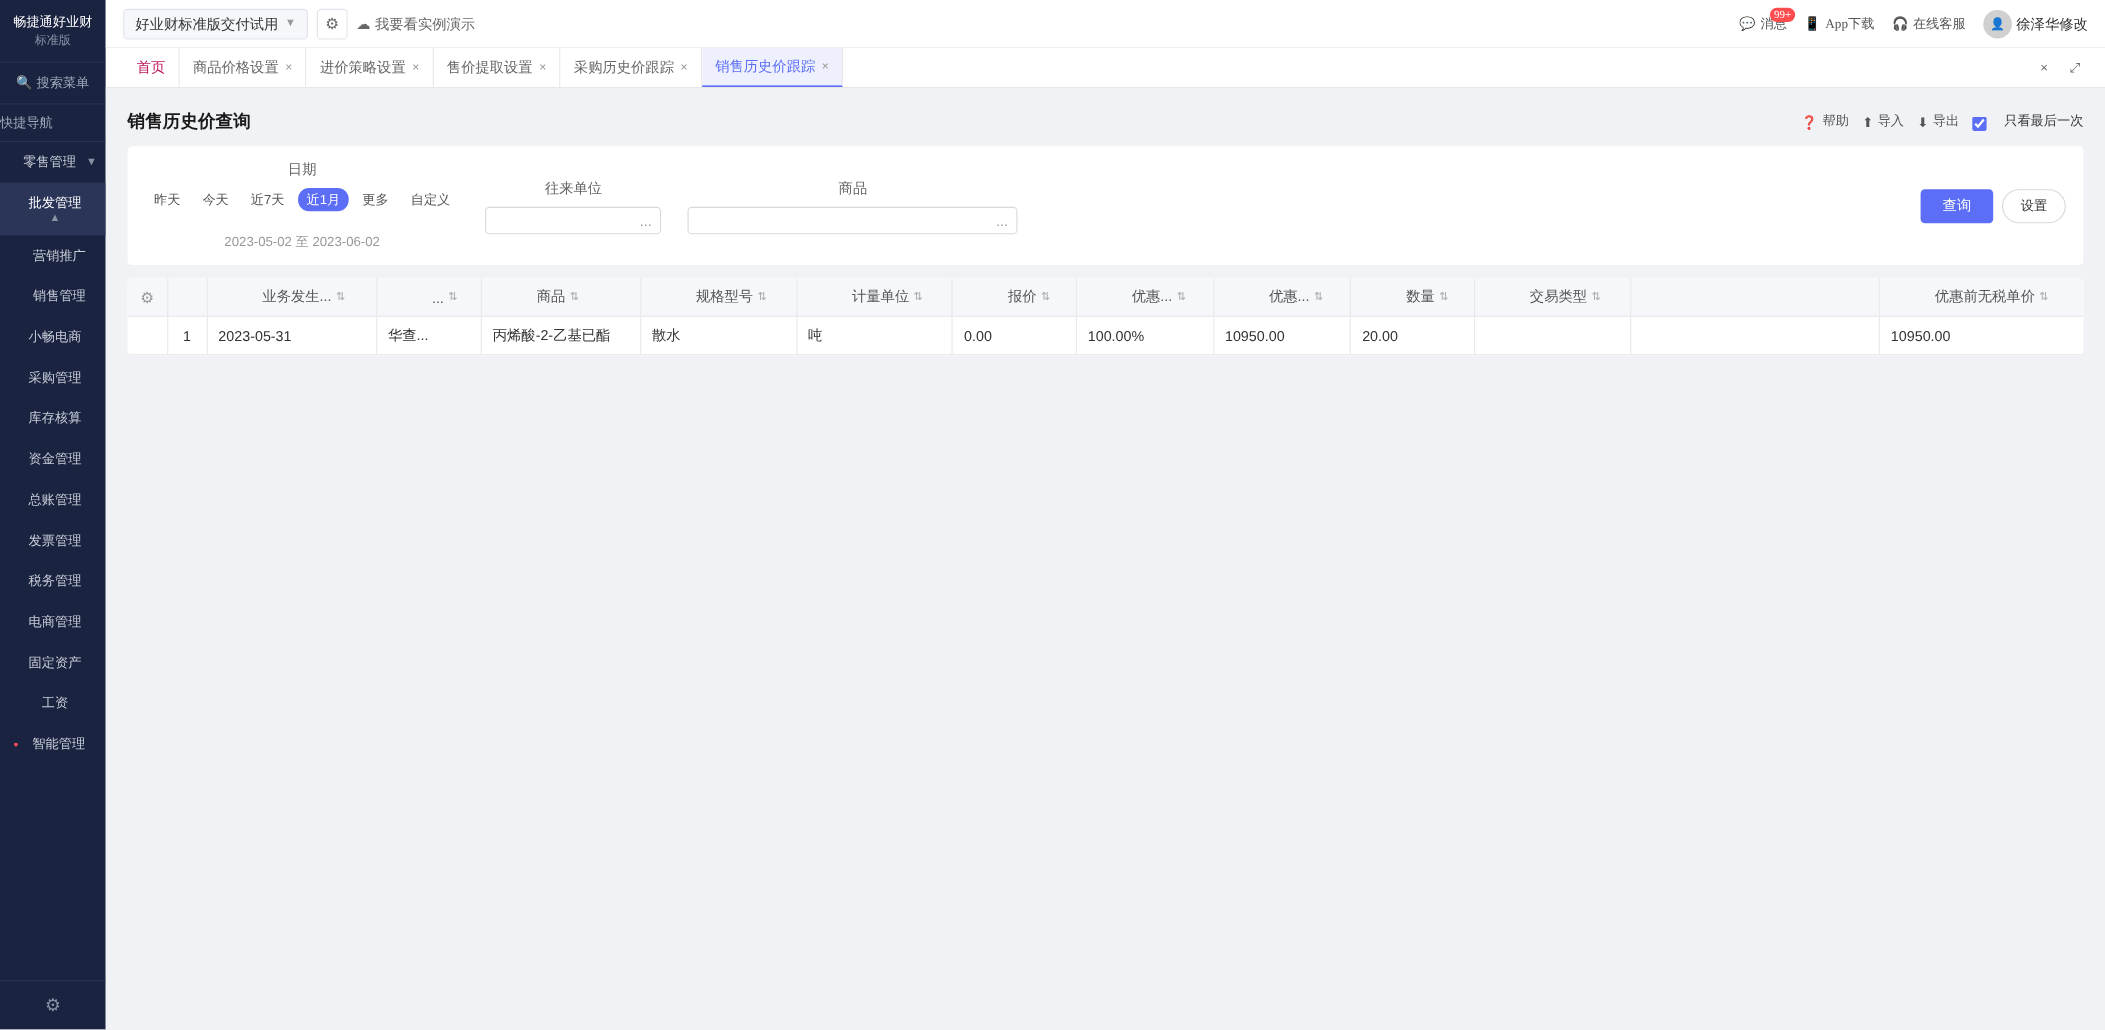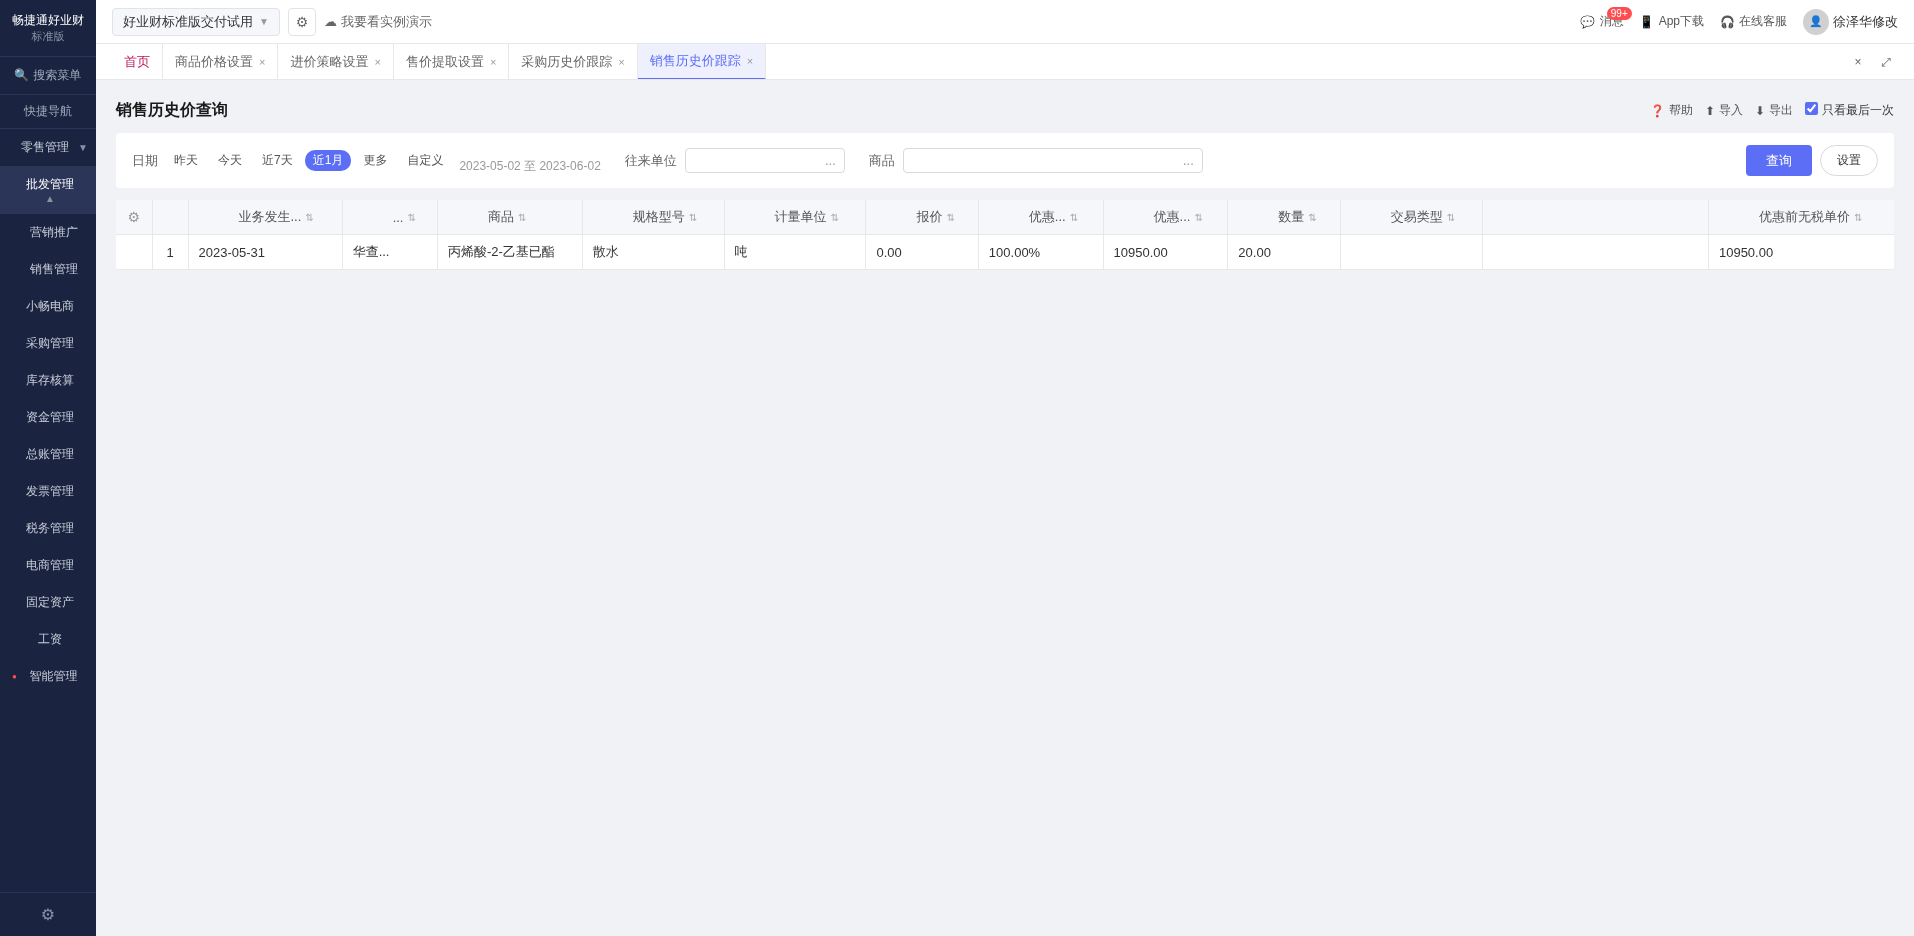--- a/index.html
+++ b/index.html
@@ -4,33 +4,33 @@
   <style>
     * { margin: 0; padding: 0; box-sizing: border-box; }
     body { font-family: 'Microsoft YaHei', Arial, sans-serif; font-size: 13px; background: #f0f2f5; color: #333; display: flex; height: 936px; overflow: hidden; }
 
     
     .sidebar { width: 96px; background: #1a2340; color: #c8cdd8; display: flex; flex-direction: column; flex-shrink: 0; height: 100%; }
     .sidebar-logo { padding: 12px 8px; border-bottom: 1px solid #2a3558; text-align: center; }
     .sidebar-logo .logo-text { color: #fff; font-size: 12px; line-height: 1.4; }
     .sidebar-logo .logo-sub { color: #8892a4; font-size: 11px; }
     .sidebar-search { padding: 10px 8px; font-size: 12px; text-align: center; color: #a0a8b8; cursor: pointer; border-bottom: 1px solid #2a3558; }
-    .sidebar-nav { padding: 8px 0; text-align: center; font-size: 12px; color: #a0a8b8; cursor: pointer; border-bottom: 1px solid #2a3558; }
+    .sidebar-nav { padding: 8px 0; font-size: 12px; color: #a0a8b8; cursor: pointer; border-bottom: 1px solid #2a3558; }
     .sidebar-item { padding: 10px 4px; text-align: center; font-size: 12px; color: #c8cdd8; cursor: pointer; display: flex; align-items: center; justify-content: space-between; padding-left: 12px; padding-right: 8px; }
     .sidebar-item.active { background: #2a3558; color: #fff; flex-direction: column; }
     .sidebar-item.has-indicator::before { content: '●'; color: #ff4d4f; font-size: 8px; margin-right: 2px; }
     .sidebar-item-label { flex: 1; text-align: center; }
     .sidebar-item .arrow { font-size: 10px; color: #8892a4; }
     .sidebar-settings { margin-top: auto; padding: 12px; text-align: center; color: #8892a4; cursor: pointer; border-top: 1px solid #2a3558; font-size: 16px; }
 
     
     .main { flex: 1; display: flex; flex-direction: column; height: 100%; overflow: hidden; }
 
     
-    .topbar { background: #fff; border-bottom: 1px solid #e8e8e8; padding: 0 16px; height: 44px; display: flex; align-items: center; justify-content: space-between; flex-shrink: 0; }
+    .topbar { background: #fff; border-bottom: 1px solid #e8e8e8; padding: 0 16px; height: 44px; display: flex; align-items: center; justify-content: space-between; flex-shrink: 0; font-family: Liberation Serif, serif; }
     .topbar-left { display: flex; align-items: center; gap: 8px; }
     .product-selector { display: flex; align-items: center; gap: 6px; background: #f5f7fa; border: 1px solid #e0e3eb; border-radius: 4px; padding: 4px 10px; cursor: pointer; font-size: 13px; color: #333; }
     .product-selector .chevron { color: #999; font-size: 10px; }
     .gear-btn { width: 28px; height: 28px; border: 1px solid #e0e3eb; border-radius: 4px; display: flex; align-items: center; justify-content: center; cursor: pointer; color: #666; font-size: 14px; }
     .demo-link { display: flex; align-items: center; gap: 4px; color: #666; font-size: 13px; cursor: pointer; }
     .topbar-right { display: flex; align-items: center; gap: 16px; }
     .topbar-icon-btn { display: flex; align-items: center; gap: 4px; cursor: pointer; color: #555; font-size: 12px; position: relative; }
     .badge { background: #ff4d4f; color: #fff; font-size: 10px; padding: 1px 4px; border-radius: 8px; position: absolute; top: -6px; right: -8px; min-width: 18px; text-align: center; }
     .user-info { display: flex; align-items: center; gap: 4px; cursor: pointer; color: #333; font-size: 13px; }
     .user-avatar { width: 26px; height: 26px; border-radius: 50%; background: #d0d0d0; display: flex; align-items: center; justify-content: center; font-size: 11px; color: #666; }
@@ -42,27 +42,27 @@
     .tab.active { color: #5b6ef5; background: #eef0fd; border-bottom: 2px solid #5b6ef5; }
     .tab .close { color: #999; font-size: 11px; margin-left: 2px; }
     .tab-home { color: #be185d; font-weight: 500; }
 
     
     .page-content { flex: 1; padding: 20px; overflow-y: auto; background: #f0f2f5; }
     .page-header { display: flex; align-items: center; justify-content: space-between; margin-bottom: 12px; }
     .page-title { font-size: 16px; font-weight: 600; color: #1a1a1a; }
     .page-actions { display: flex; align-items: center; gap: 12px; }
     .page-action-btn { display: flex; align-items: center; gap: 4px; color: #555; font-size: 12px; cursor: pointer; }
-    .checkbox-label { display: flex; align-items: flex-start; gap: 4px; font-size: 12px; color: #333; cursor: pointer; }
+    .checkbox-label { display: flex; align-items: flex-end; gap: 16px; font-size: 12px; color: #333; cursor: pointer; }
     .checkbox-label input { accent-color: #5b6ef5; }
 
     
     .filter-section { background: #fff; border-radius: 4px; padding: 12px 16px; margin-bottom: 12px; }
     .filter-row { display: flex; align-items: center; gap: 24px; flex-wrap: wrap; }
-    .filter-item { display: flex; align-items: center; gap: 8px; }
+    .filter-item { display: flex; align-items: center; gap: 8px; flex-direction: column; }
     .filter-label { color: #666; font-size: 13px; white-space: nowrap; }
     .date-options { display: flex; align-items: center; gap: 4px; }
     .date-opt { padding: 2px 8px; border-radius: 3px; cursor: pointer; font-size: 12px; color: #555; }
     .date-opt.active { background: #5b6ef5; color: #fff; border-radius: 10px; }
     .date-range { color: #999; font-size: 12px; margin-top: 12px; }
     .filter-input { display: flex; align-items: center; border: 1px solid #d9d9d9; border-radius: 4px; padding: 4px 8px; min-width: 160px; font-size: 13px; color: #333; cursor: pointer; }
     .filter-input .dots { color: #999; margin-left: 4px; }
 
     
     .action-buttons { display: flex; gap: 8px; margin-left: auto; }

